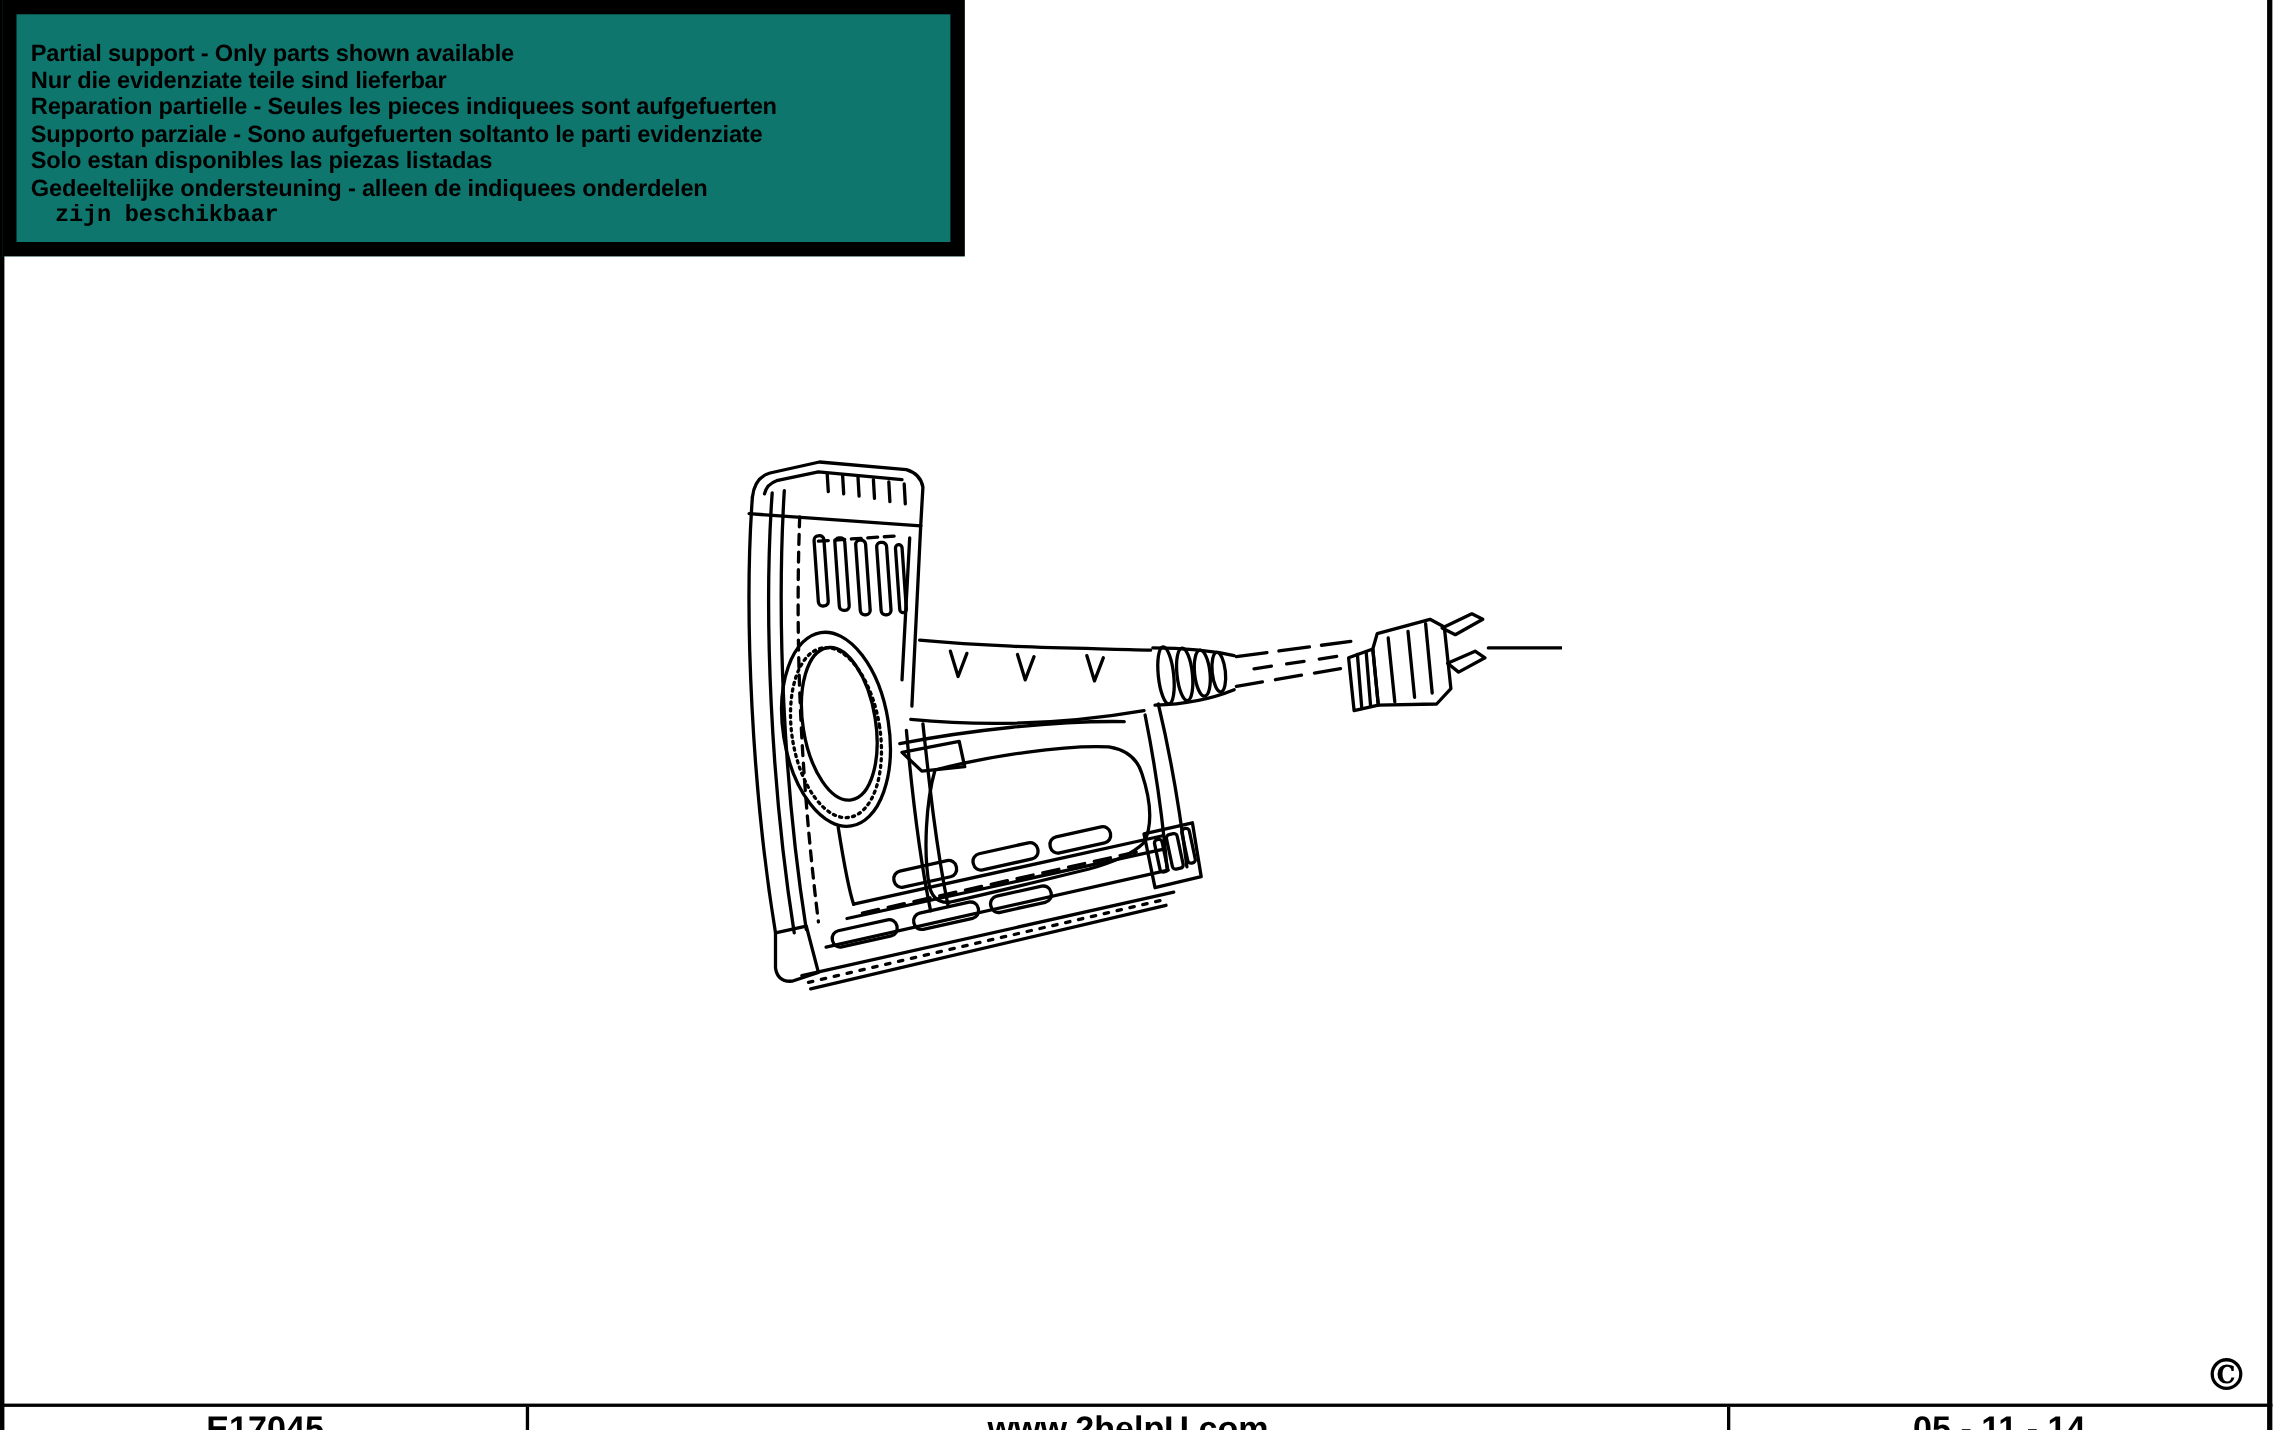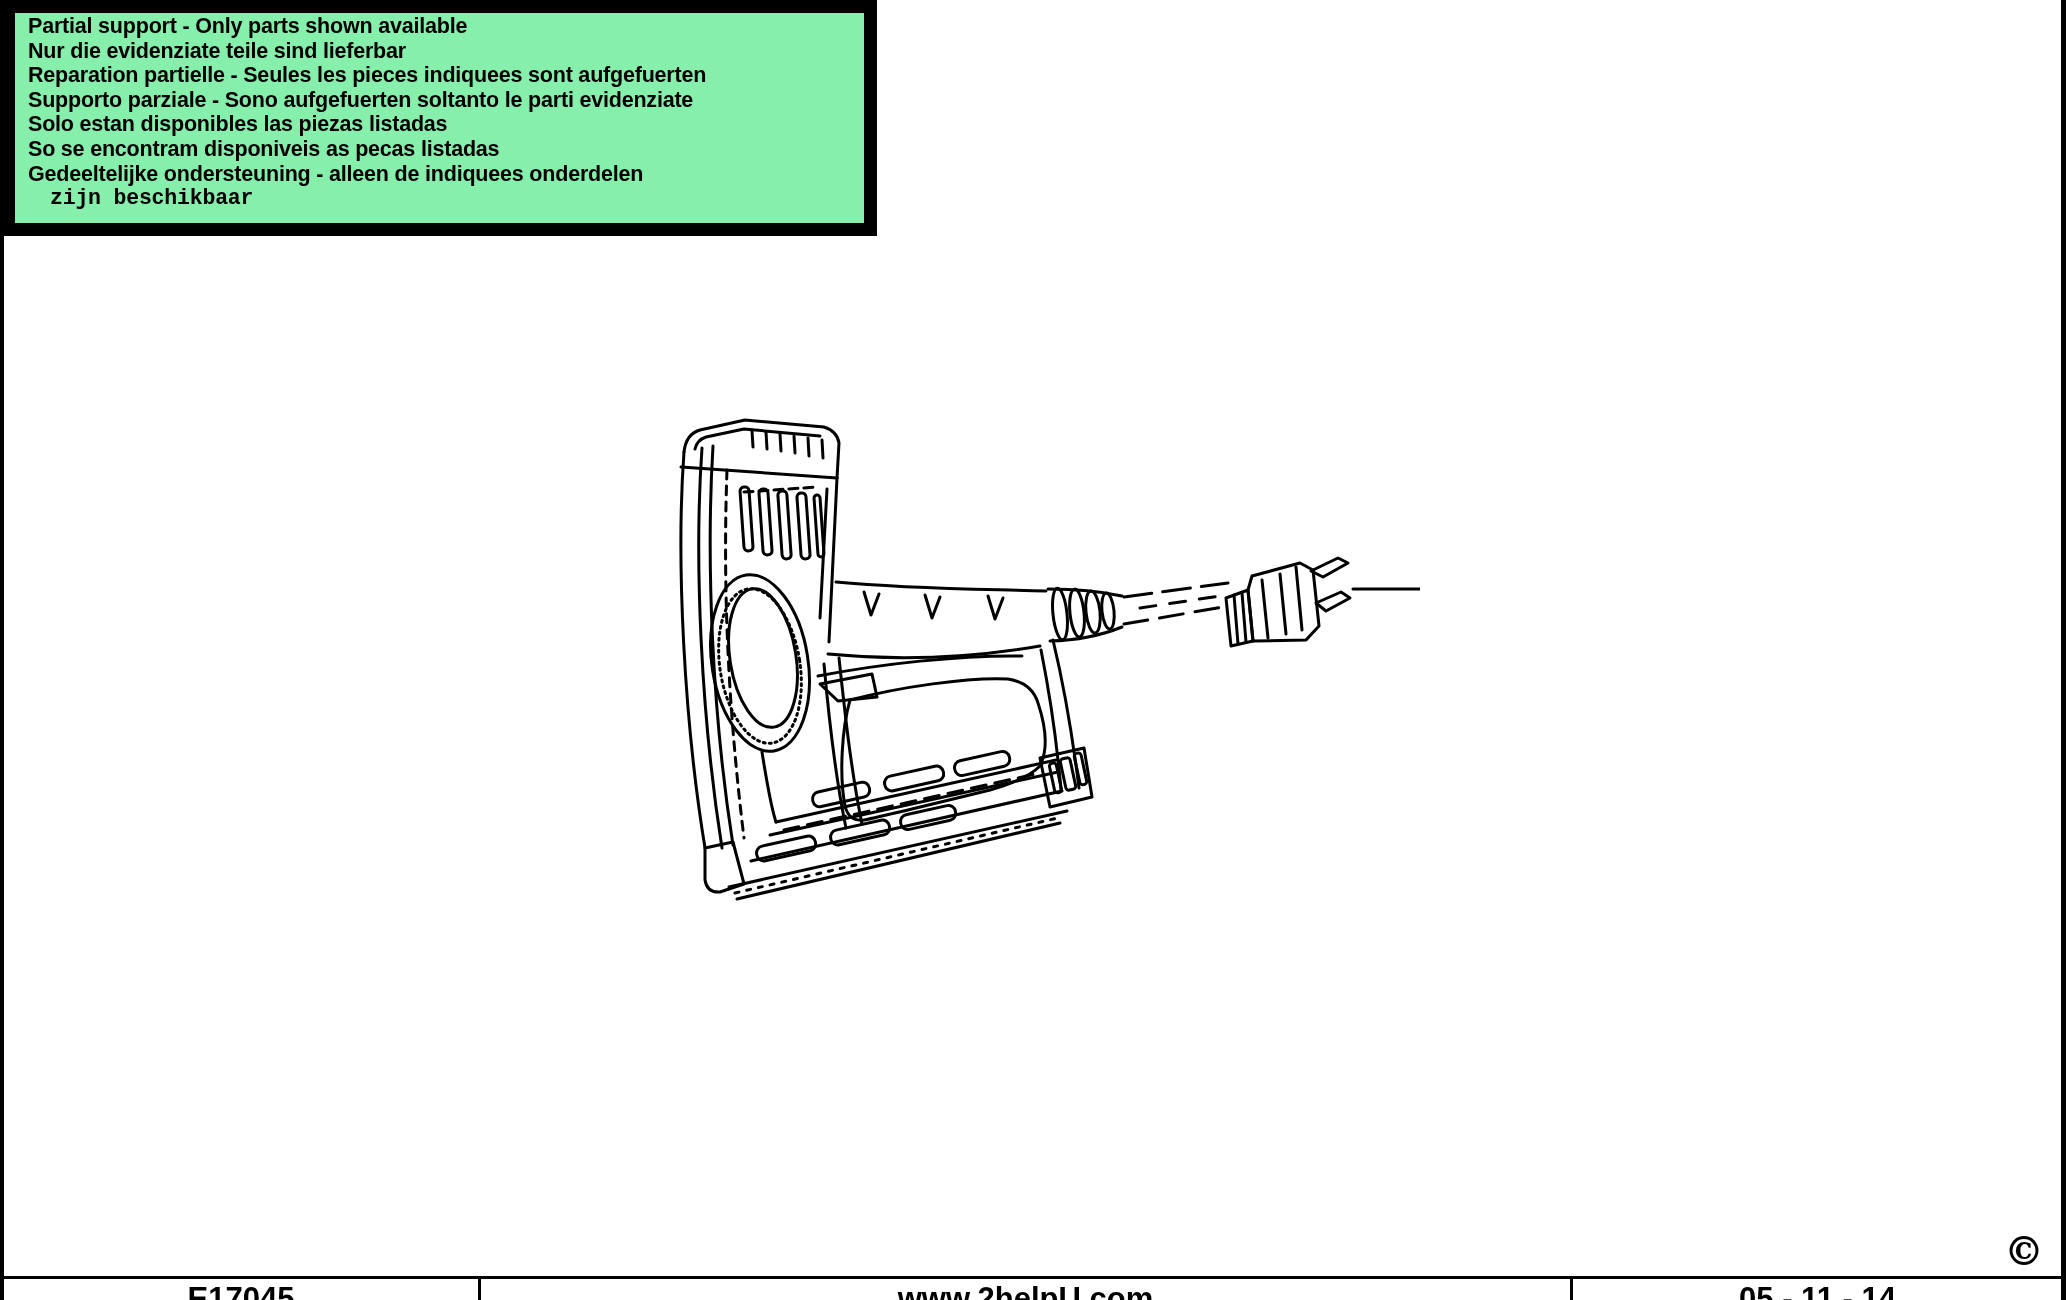--- a/index.html
+++ b/index.html
@@ -8,22 +8,22 @@
     background:#ffffff;color:#000;
     font-family:"Liberation Sans", sans-serif;
   }
   .page-border{position:absolute;background:#000;}
   #border-left{left:0;top:0;width:4px;height:1300px;}
   #border-right{left:2061px;top:0;width:5px;height:1300px;}
 
   
   .notice-box{
     position:absolute;left:2px;top:0;width:836px;
-    border:13px solid #000;background:#86efac;
-    padding:1px 0 12px 13px;
+    border:13px solid #000;background:#0f766e;
+    padding:23px 0 12px 13px;
   }
   .notice-line{
     font-size:21.5px;font-weight:bold;line-height:24.6px;
     white-space:nowrap;letter-spacing:-0.2px;
   }
   .notice-line.indent{padding-left:22px;font-family:Liberation Mono, monospace;}
 
   
   #diagram-svg{position:absolute;left:660px;top:400px;}
   #diagram-svg path, #diagram-svg ellipse, #diagram-svg rect, #diagram-svg line{
@@ -57,21 +57,20 @@
 
 <div class="page-border" id="border-left"></div>
 <div class="page-border" id="border-right"></div>
 
 <div class="notice-box">
   <div class="notice-line">Partial support - Only parts shown available</div>
   <div class="notice-line">Nur die evidenziate teile sind lieferbar</div>
   <div class="notice-line">Reparation partielle - Seules les pieces indiquees sont aufgefuerten</div>
   <div class="notice-line">Supporto parziale - Sono aufgefuerten soltanto le parti evidenziate</div>
   <div class="notice-line">Solo estan disponibles las piezas listadas</div>
-  <div class="notice-line">So se encontram disponiveis as pecas listadas</div>
   <div class="notice-line">Gedeeltelijke ondersteuning - alleen de indiquees onderdelen</div>
   <div class="notice-line indent">zijn beschikbaar</div>
 </div>
 
 <svg id="diagram-svg" width="760" height="520" viewBox="660 400 760 520">
 
   <g>
 
     <path d="M 684 452 Q 686 434 700 430 L 745 420 L 824 427 Q 837 431 839 443 L 837 478"></path>
     <path d="M 695 449 Q 697 440 706 437 L 744 429 L 820 436" stroke-width="2"></path>

